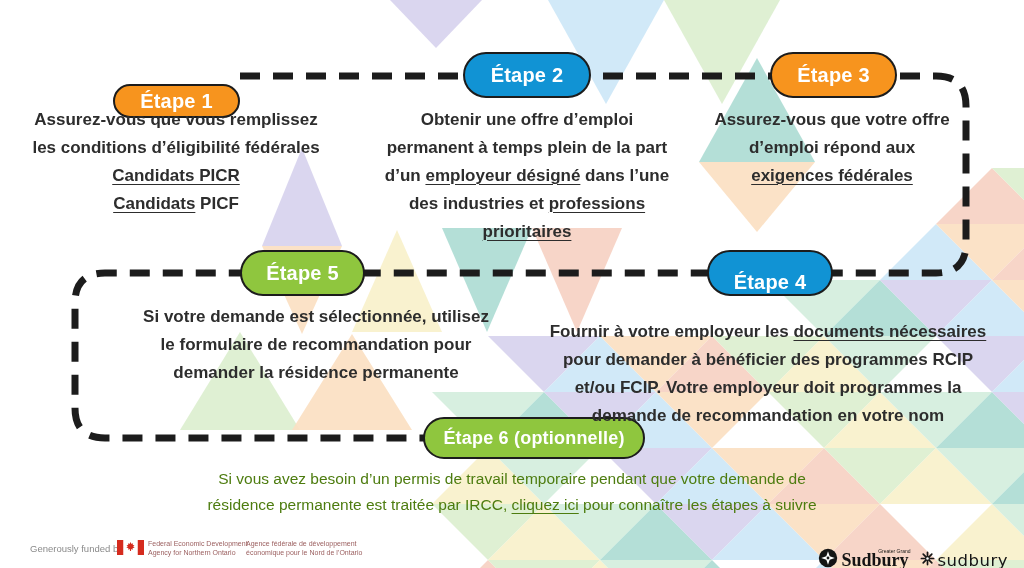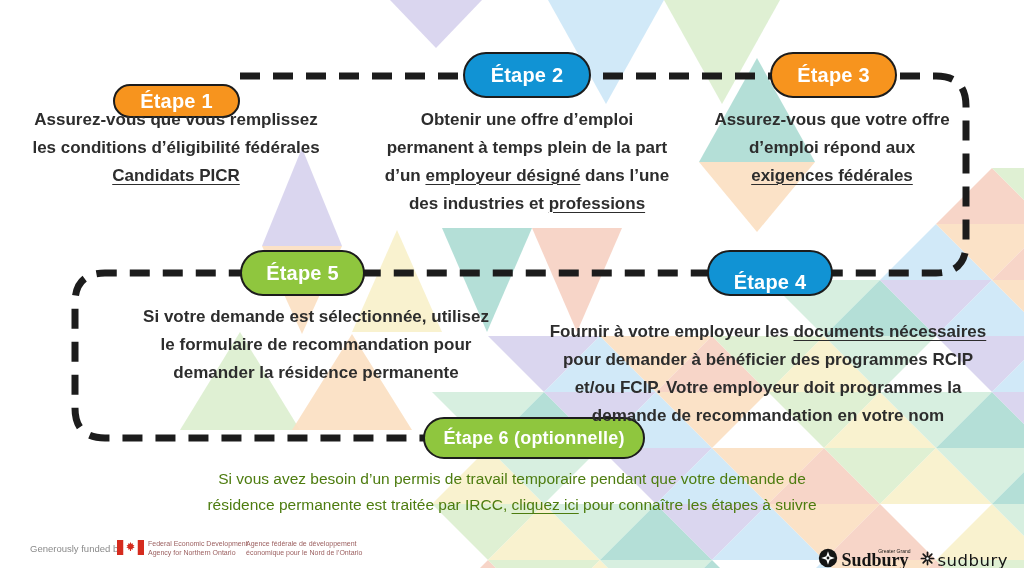--- a/index.html
+++ b/index.html
@@ -145,26 +145,28 @@
     <span>Étape 5</span>
   </div>
   <div class="badge b6 green">
     <span>Étape 6 (optionnelle)</span>
   </div>
 
   <div class="stext t1">
       <span class="t-line"><span>Assurez-vous que vous remplissez</span></span>
       <span class="t-line"><span>les conditions d’éligibilité fédérales</span></span>
       <span class="t-line"><span class="u">Candidats PICR</span></span>
+      <span class="t-line"><span class="u">Candidats</span><span> PICF</span></span>
     </div>
   <div class="stext t2">
       <span class="t-line"><span>Obtenir une offre d’emploi</span></span>
       <span class="t-line"><span>permanent à temps plein de la part</span></span>
       <span class="t-line"><span>d’un </span><span class="u">employeur désigné</span><span> dans l’une</span></span>
       <span class="t-line"><span>des industries et </span><span class="u">professions</span></span>
+      <span class="t-line"><span class="u">prioritaires</span></span>
     </div>
   <div class="stext t3">
       <span class="t-line"><span>Assurez-vous que votre offre</span></span>
       <span class="t-line"><span>d’emploi répond aux</span></span>
       <span class="t-line"><span class="u">exigences fédérales</span></span>
     </div>
   <div class="stext t4">
       <span class="t-line"><span>Fournir à votre employeur les </span><span class="u">documents nécessaires</span></span>
       <span class="t-line"><span>pour demander à bénéficier des programmes RCIP</span></span>
       <span class="t-line"><span>et/ou FCIP. Votre employeur doit programmes la</span></span>

